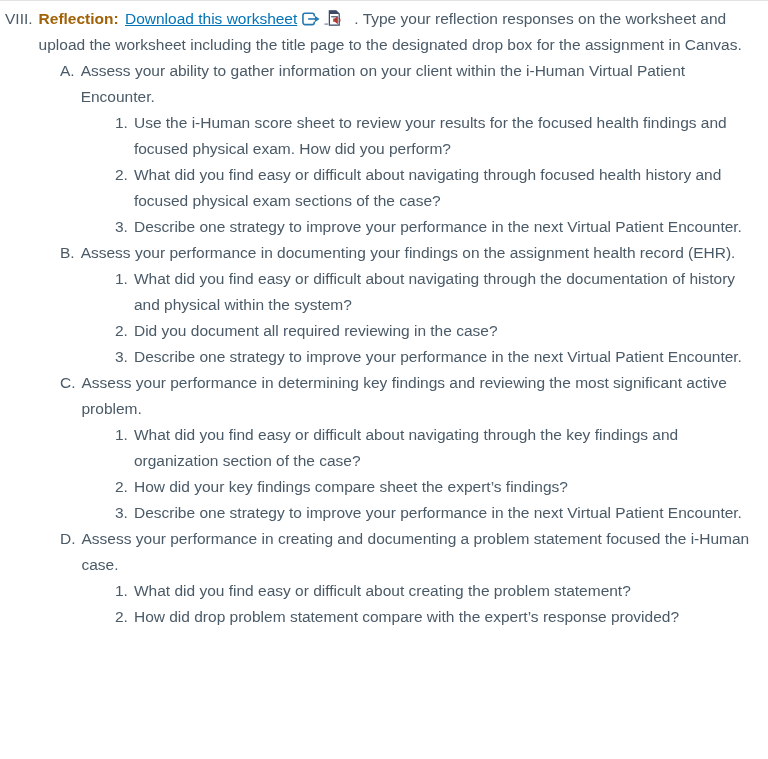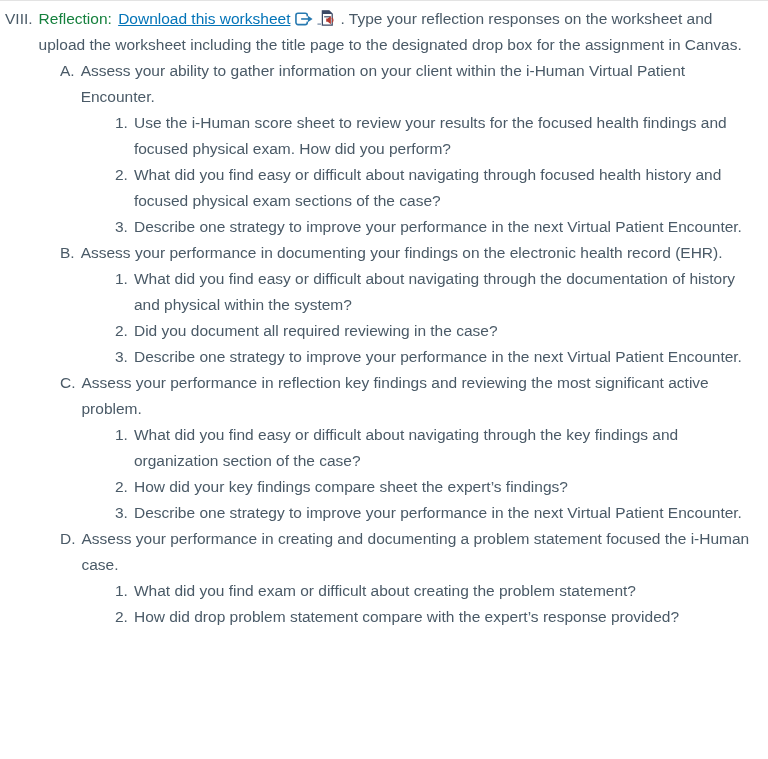--- a/index.html
+++ b/index.html
@@ -35,39 +35,39 @@
   }
   .row .text {
     flex: 1 1 auto;
     min-width: 0;
   }
   .l1 { margin-left: 0; }
   .l2 { margin-left: 55px; }
   .l3 { margin-left: 110px; }
 
   strong.bold-label {
-    font-weight: normal;
-    color: #15803d;
+    font-weight: bold;
+    color: #a16207;
   }
   a.doc-link {
     color: #0374b8;
     font-weight: normal;
     text-decoration: underline;
     cursor: pointer;
     margin-left: 2px;
   }
   .icon {
     display: inline-block;
     vertical-align: -3px;
     line-height: 0;
     margin-left: 4px;
     cursor: pointer;
   }
   .after-link {
-    margin-left: 6px;
+    margin-left: 13px;
     text-align: center;
   }
 </style>
 </head>
 <body>
 
 <div class="page">
 
   <div class="row l1">
     <span class="marker">VIII.</span>
@@ -101,57 +101,57 @@
       <div class="row l3">
         <span class="marker">2.</span>
         <div class="text">What did you find easy or difficult about navigating through focused health history and focused physical exam sections of the case?</div>
       </div>
       <div class="row l3">
         <span class="marker">3.</span>
         <div class="text">Describe one strategy to improve your performance in the next Virtual Patient Encounter.</div>
       </div>
       <div class="row l2">
         <span class="marker">B.</span>
-        <div class="text">Assess your performance in documenting your findings on the electronic health record (EHR).</div>
+        <div class="text">Assess your performance in documenting your findings on the assignment health record (EHR).</div>
       </div>
       <div class="row l3">
         <span class="marker">1.</span>
         <div class="text">What did you find easy or difficult about navigating through the documentation of history and physical within the system?</div>
       </div>
       <div class="row l3">
         <span class="marker">2.</span>
         <div class="text">Did you document all required reviewing in the case?</div>
       </div>
       <div class="row l3">
         <span class="marker">3.</span>
         <div class="text">Describe one strategy to improve your performance in the next Virtual Patient Encounter.</div>
       </div>
       <div class="row l2">
         <span class="marker">C.</span>
-        <div class="text">Assess your performance in reflection key findings and reviewing the most significant active problem.</div>
+        <div class="text">Assess your performance in determining key findings and reviewing the most significant active problem.</div>
       </div>
       <div class="row l3">
         <span class="marker">1.</span>
         <div class="text">What did you find easy or difficult about navigating through the key findings and organization section of the case?</div>
       </div>
       <div class="row l3">
         <span class="marker">2.</span>
         <div class="text">How did your key findings compare sheet the expert’s findings?</div>
       </div>
       <div class="row l3">
         <span class="marker">3.</span>
         <div class="text">Describe one strategy to improve your performance in the next Virtual Patient Encounter.</div>
       </div>
       <div class="row l2">
         <span class="marker">D.</span>
         <div class="text">Assess your performance in creating and documenting a problem statement focused the i-Human case.</div>
       </div>
       <div class="row l3">
         <span class="marker">1.</span>
-        <div class="text">What did you find exam or difficult about creating the problem statement?</div>
+        <div class="text">What did you find easy or difficult about creating the problem statement?</div>
       </div>
       <div class="row l3">
         <span class="marker">2.</span>
         <div class="text">How did drop problem statement compare with the expert’s response provided?</div>
       </div>
     </div>
 
 </div>
 
 </body></html>

